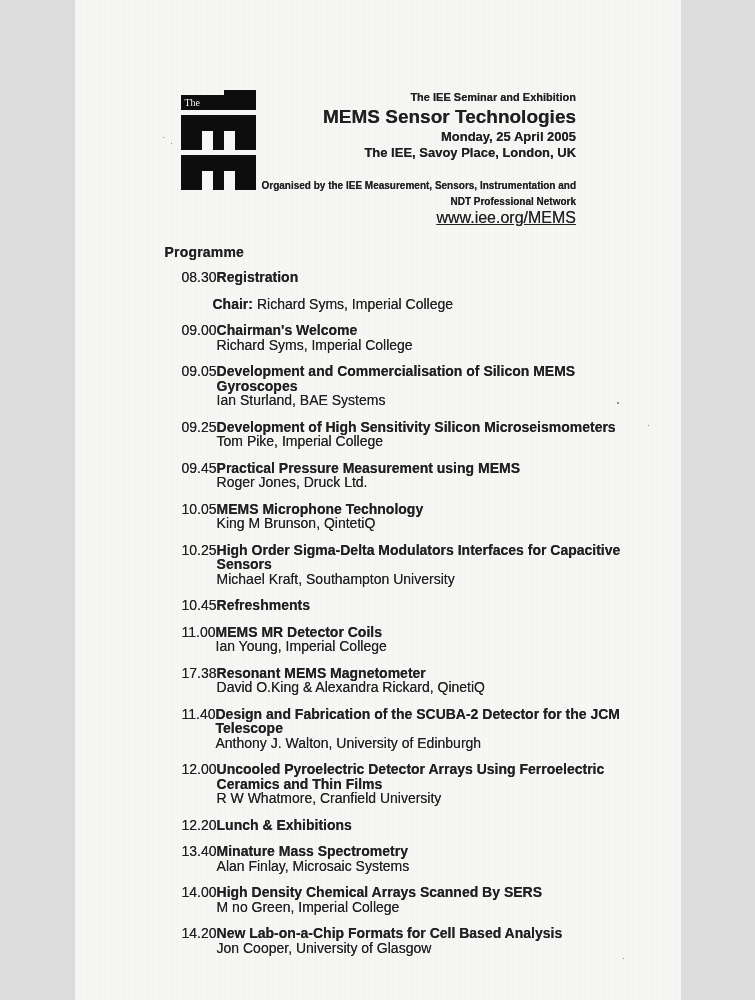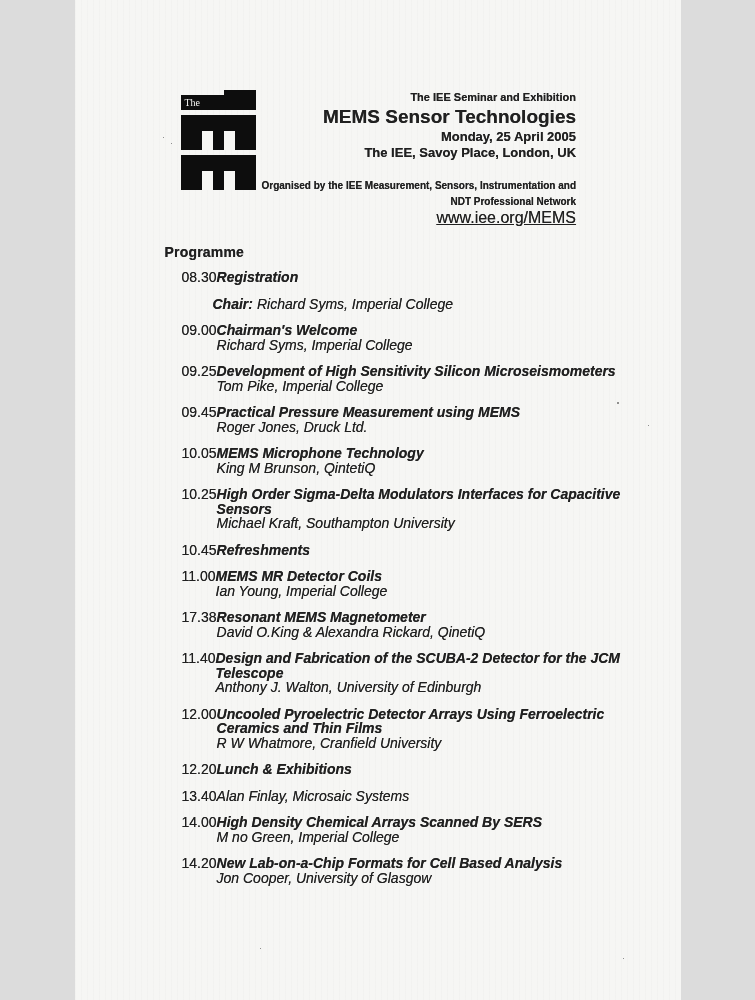--- a/index.html
+++ b/index.html
@@ -41,21 +41,21 @@
   .date-line, .venue-line { font-weight: bold; font-size: 13px; line-height: 16px; }
   .organiser-block { font-weight: bold; font-size: 10px; line-height: 16px; margin-top: 17px; }
   .url-line { font-size: 16px; line-height: 16px; text-decoration: underline; }
 
   
   .prog-heading { font-size: 14px; font-weight: bold; margin: 18px 0 10px 90px; letter-spacing: 0.2px; }
 
   .rows { margin-left: 107px; margin-right: 60px; font-size: 14px; line-height: 14.5px; }
   .row { display: flex; margin-bottom: 12px; }
   .time-cell { flex: 0 0 31px; }
-  .row-body { flex: 1; font-style: italic; }
+  .row-body { flex: 1; }
   .session-title { font-weight: bold; }
   .session-speaker { font-weight: normal; }
   .chair-label { font-weight: bold; margin-right: 4px; }
 
   
   .speck { position: absolute; background: #6e6e6e; border-radius: 50%; width: 2px; height: 2px; }
 </style>
 </head>
 <body>
 
@@ -102,20 +102,27 @@
     </div>
 
     <div class="row">
       <span class="time-cell">09.00</span>
       <div class="row-body">
         <div class="session-title">Chairman's Welcome</div>
         <div class="session-speaker">Richard Syms, Imperial College</div>
       </div>
     </div>
 
+    <div class="row">
+      <span class="time-cell">09.05</span>
+      <div class="row-body">
+        <div class="session-title">Development and Commercialisation of Silicon MEMS Gyroscopes</div>
+        <div class="session-speaker">Ian Sturland, BAE Systems</div>
+      </div>
+    </div>
 
     <div class="row">
       <span class="time-cell">09.25</span>
       <div class="row-body">
         <div class="session-title">Development of High Sensitivity Silicon Microseismometers</div>
         <div class="session-speaker">Tom Pike, Imperial College</div>
       </div>
     </div>
 
     <div class="row">
@@ -186,20 +193,21 @@
       <span class="time-cell">12.20</span>
       <div class="row-body">
         <div class="session-title">Lunch &amp; Exhibitions</div>
         <div class="session-speaker"></div>
       </div>
     </div>
 
     <div class="row">
       <span class="time-cell">13.40</span>
       <div class="row-body">
+        <div class="session-title">Minature Mass Spectrometry</div>
         <div class="session-speaker">Alan Finlay, Microsaic Systems</div>
       </div>
     </div>
 
     <div class="row">
       <span class="time-cell">14.00</span>
       <div class="row-body">
         <div class="session-title">High Density Chemical Arrays Scanned By SERS</div>
         <div class="session-speaker">M no Green, Imperial College</div>
       </div>

